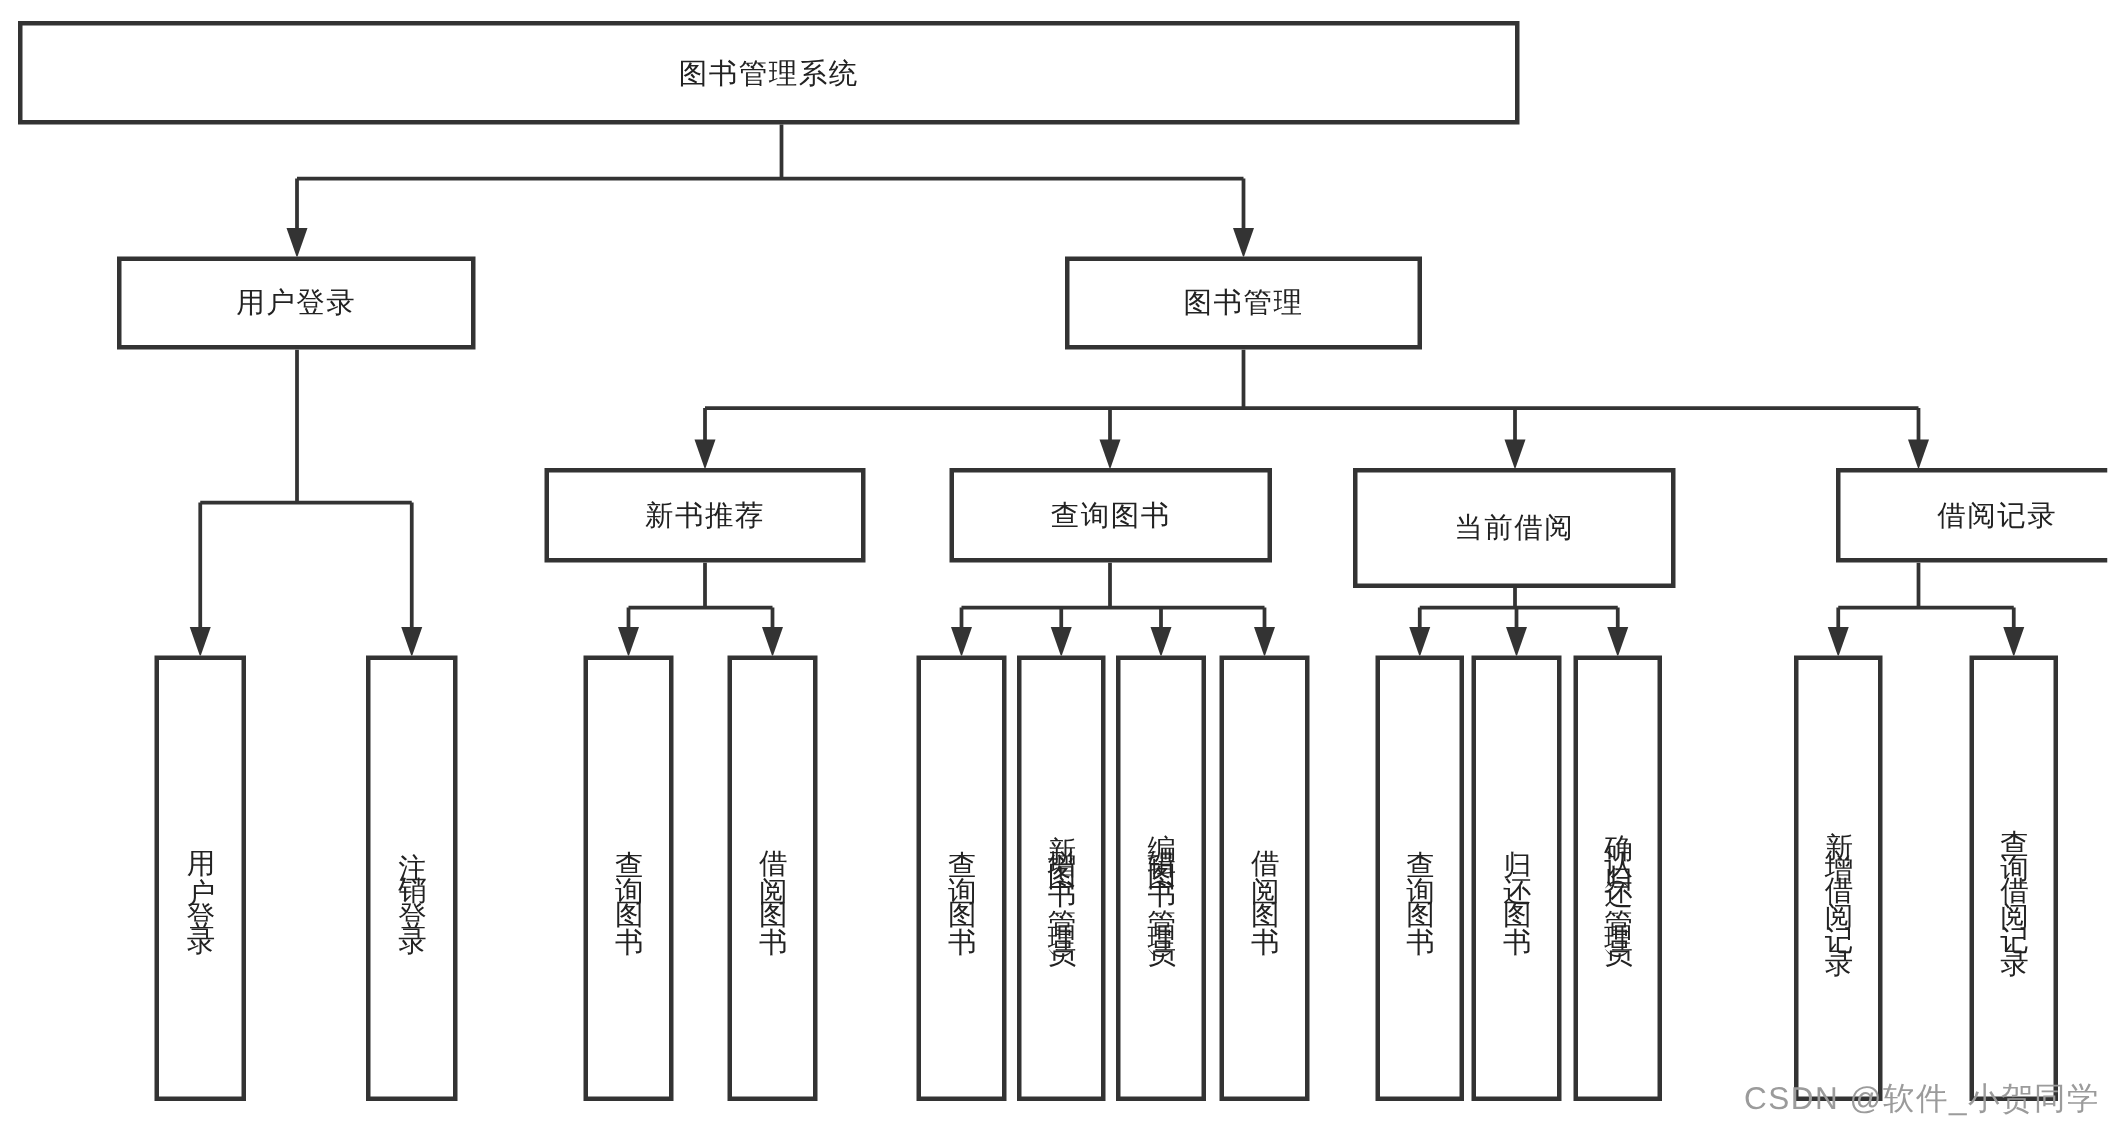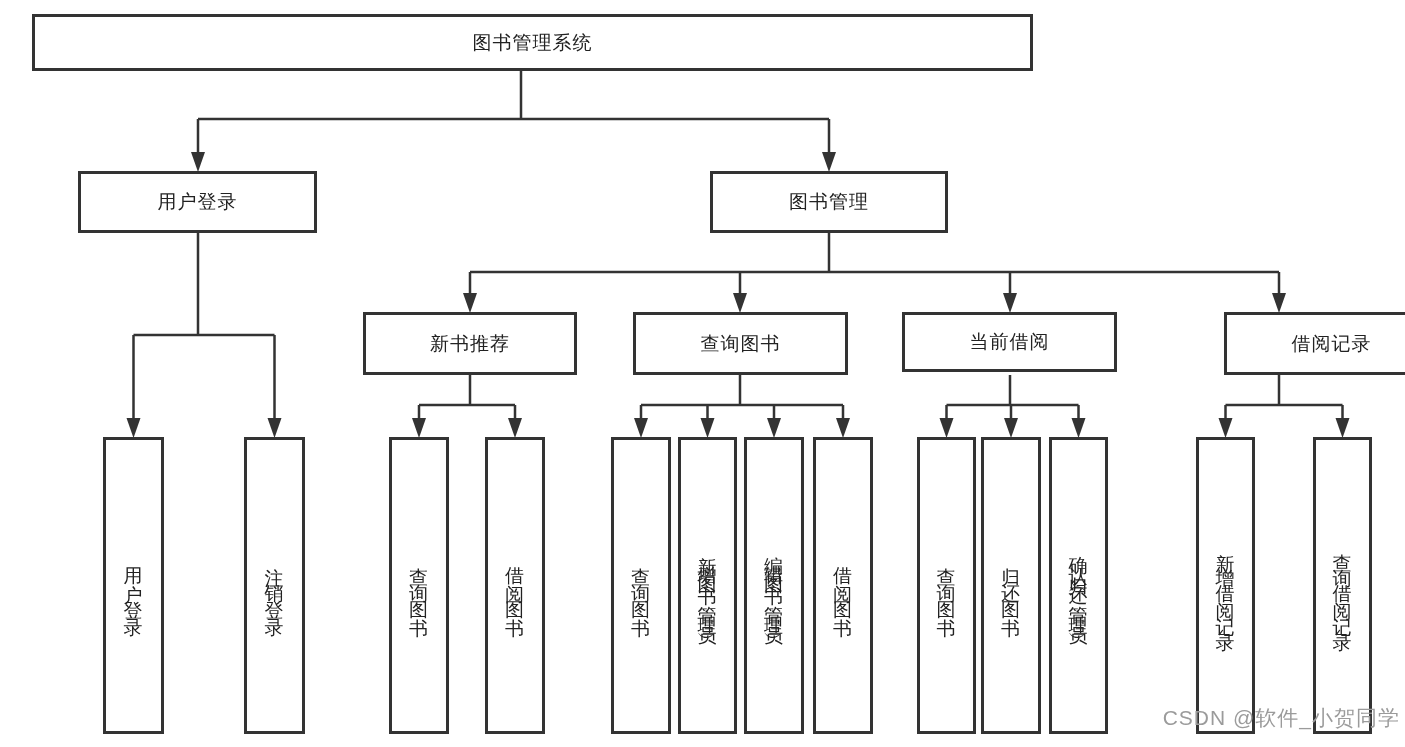--- a/index.html
+++ b/index.html
@@ -39,21 +39,21 @@
     text-orientation: mixed;
     line-height: 1;
     letter-spacing: 17px;
     font-size: 19px;
   }
   .leaf.long .vtext { letter-spacing: 10px; }
   .leaf.mid  .vtext { letter-spacing: 16px; }
   #watermark {
     position: absolute;
     right: 5px;
-    bottom: 15px;
+    bottom: 1px;
     font-size: 21px;
     color: #9b9b9b;
     letter-spacing: 1px;
     z-index: 5;
     white-space: nowrap;
   }
 </style>
 </head>
 <body>
 
@@ -92,38 +92,38 @@
       <polygon points="767,418 781,418 774,438"></polygon>
       <polygon points="836,418 850,418 843,438"></polygon>
       <polygon points="939.5,418 953.5,418 946.5,438"></polygon>
       <polygon points="1004,418 1018,418 1011,438"></polygon>
       <polygon points="1071.5,418 1085.5,418 1078.5,438"></polygon>
       <polygon points="1218.5,418 1232.5,418 1225.5,438"></polygon>
       <polygon points="1335.5,418 1349.5,418 1342.5,438"></polygon>
     </g>
   </svg>
 
-  <div class="box" style="left:32px; top:14px; width:1001px; height:57px">
+  <div class="box" style="left:12px; top:14px; width:1001px; height:69px">
     <span>图书管理系统</span>
   </div>
 
   <div class="box" style="left:78px; top:171px; width:239px; height:62px">
     <span>用户登录</span>
   </div>
   <div class="box" style="left:363px; top:312px; width:214px; height:63px">
     <span>新书推荐</span>
   </div>
 
   <div class="box" style="left:710px; top:171px; width:238px; height:62px">
     <span>图书管理</span>
   </div>
   <div class="box" style="left:633px; top:312px; width:215px; height:63px">
     <span>查询图书</span>
   </div>
-  <div class="box" style="left:902px; top:312px; width:215px; height:60px">
+  <div class="box" style="left:902px; top:312px; width:215px; height:80px">
     <span>当前借阅</span>
   </div>
   <div class="box" style="left:1224px; top:312px; width:215px; height:63px">
     <span>借阅记录</span>
   </div>
 
   <div class="box leaf" style="left:103px; width:61px">
     <span class="vtext">用户登录</span>
   </div>
   <div class="box leaf" style="left:244px; width:61px">

